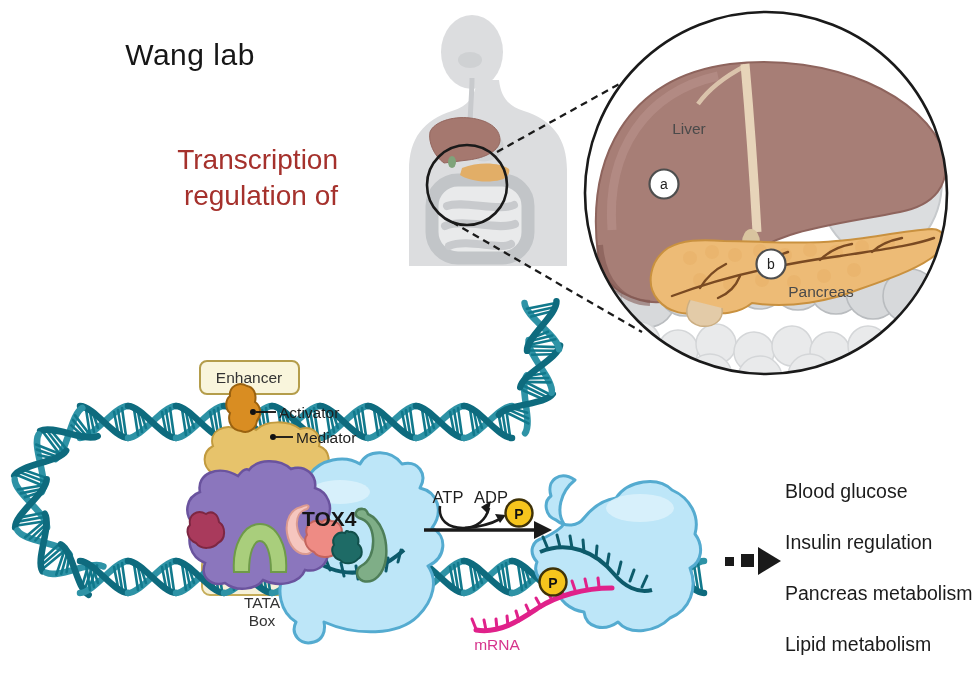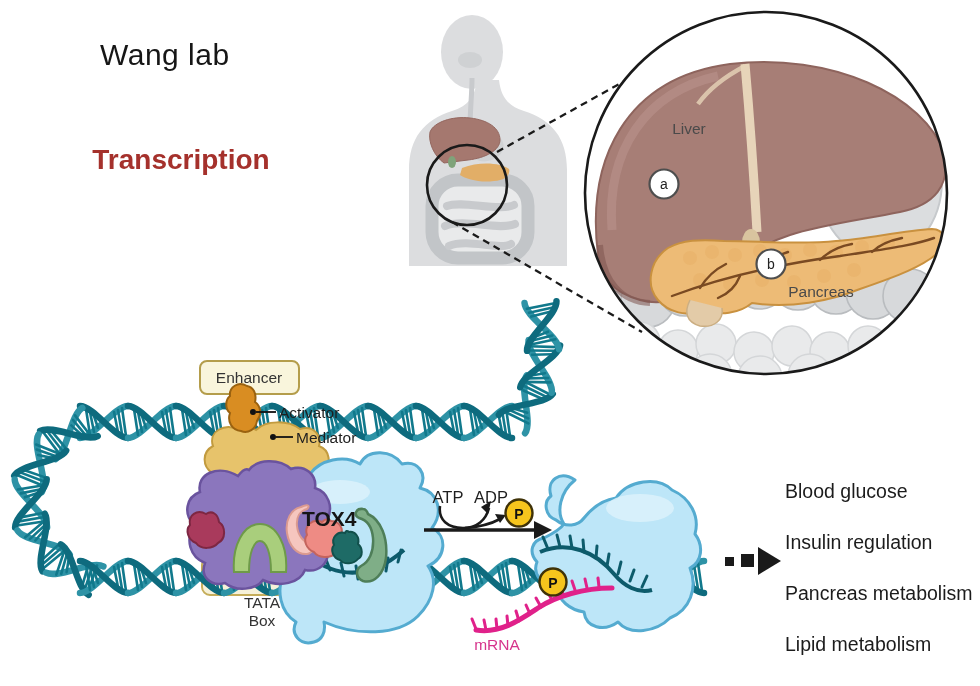--- a/index.html
+++ b/index.html
@@ -1,22 +1,22 @@
 <!DOCTYPE html>
 <html><head>
 <meta charset="utf-8">
 <style>
   html,body{margin:0;padding:0;background:#fff;}
   .stage{position:relative;width:980px;height:686px;background:#fff;overflow:hidden;
          font-family:"Liberation Sans", sans-serif;}
   .scene{position:absolute;left:0;top:0;}
-  .lab-title{position:absolute;left:100px;top:38px;width:180px;
+  .lab-title{position:absolute;left:100px;top:38px;width:180px;text-align:center;
              font-size:30px;color:#161616;font-weight:500;letter-spacing:.5px;}
-  .fig-title{position:absolute;left:56px;top:142px;width:250px;text-align:center;
-             font-size:28px;line-height:36px;color:#A5312C;font-weight:700;}
+  .fig-title{position:absolute;left:88px;top:142px;width:250px;text-align:right;
+             font-size:28px;line-height:36px;color:#A5312C;font-weight:400;}
   .outcomes{position:absolute;left:785px;top:480px;display:flex;flex-direction:column;gap:28px;}
   .outcomes div{font-size:19.5px;line-height:23px;color:#1c1c1c;}
   svg text{font-family:"Liberation Sans", sans-serif;}
 </style>
 </head>
 <body>
 
 <div class="stage">
 
 <svg class="scene" width="980" height="686" viewBox="0 0 980 686">
@@ -290,20 +290,21 @@
     <rect x="725" y="557" width="9" height="9"></rect>
     <rect x="741" y="554" width="13" height="13"></rect>
     <polygon points="758,547 781,561 758,575"></polygon>
   </g>
 </svg>
 
 <div class="lab-title">Wang lab</div>
 
 <div class="fig-title">
   <div>Transcription</div>
+  <div>regulation of</div>
 </div>
 
 <div class="outcomes">
   <div>Blood glucose</div>
   <div>Insulin regulation</div>
   <div>Pancreas metabolism</div>
   <div>Lipid metabolism</div>
 </div>
 
 </div>

